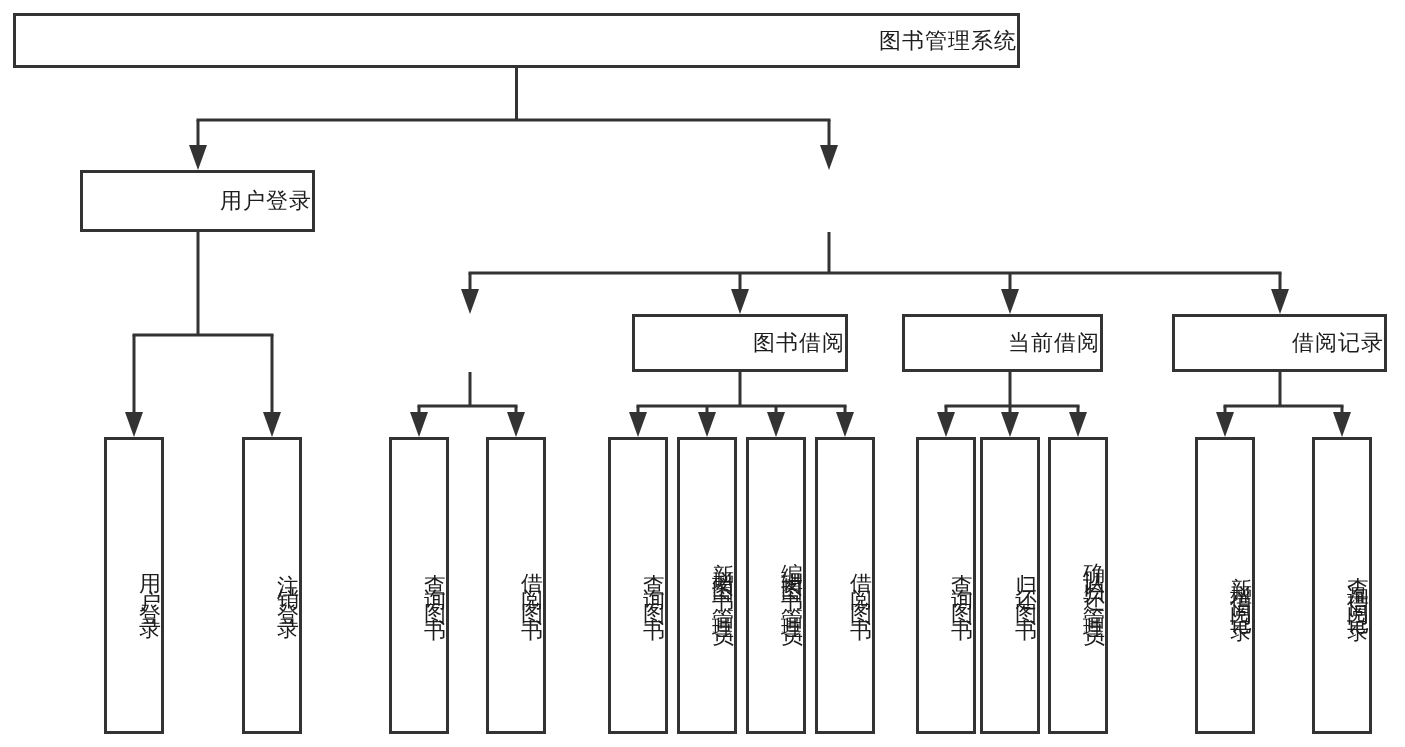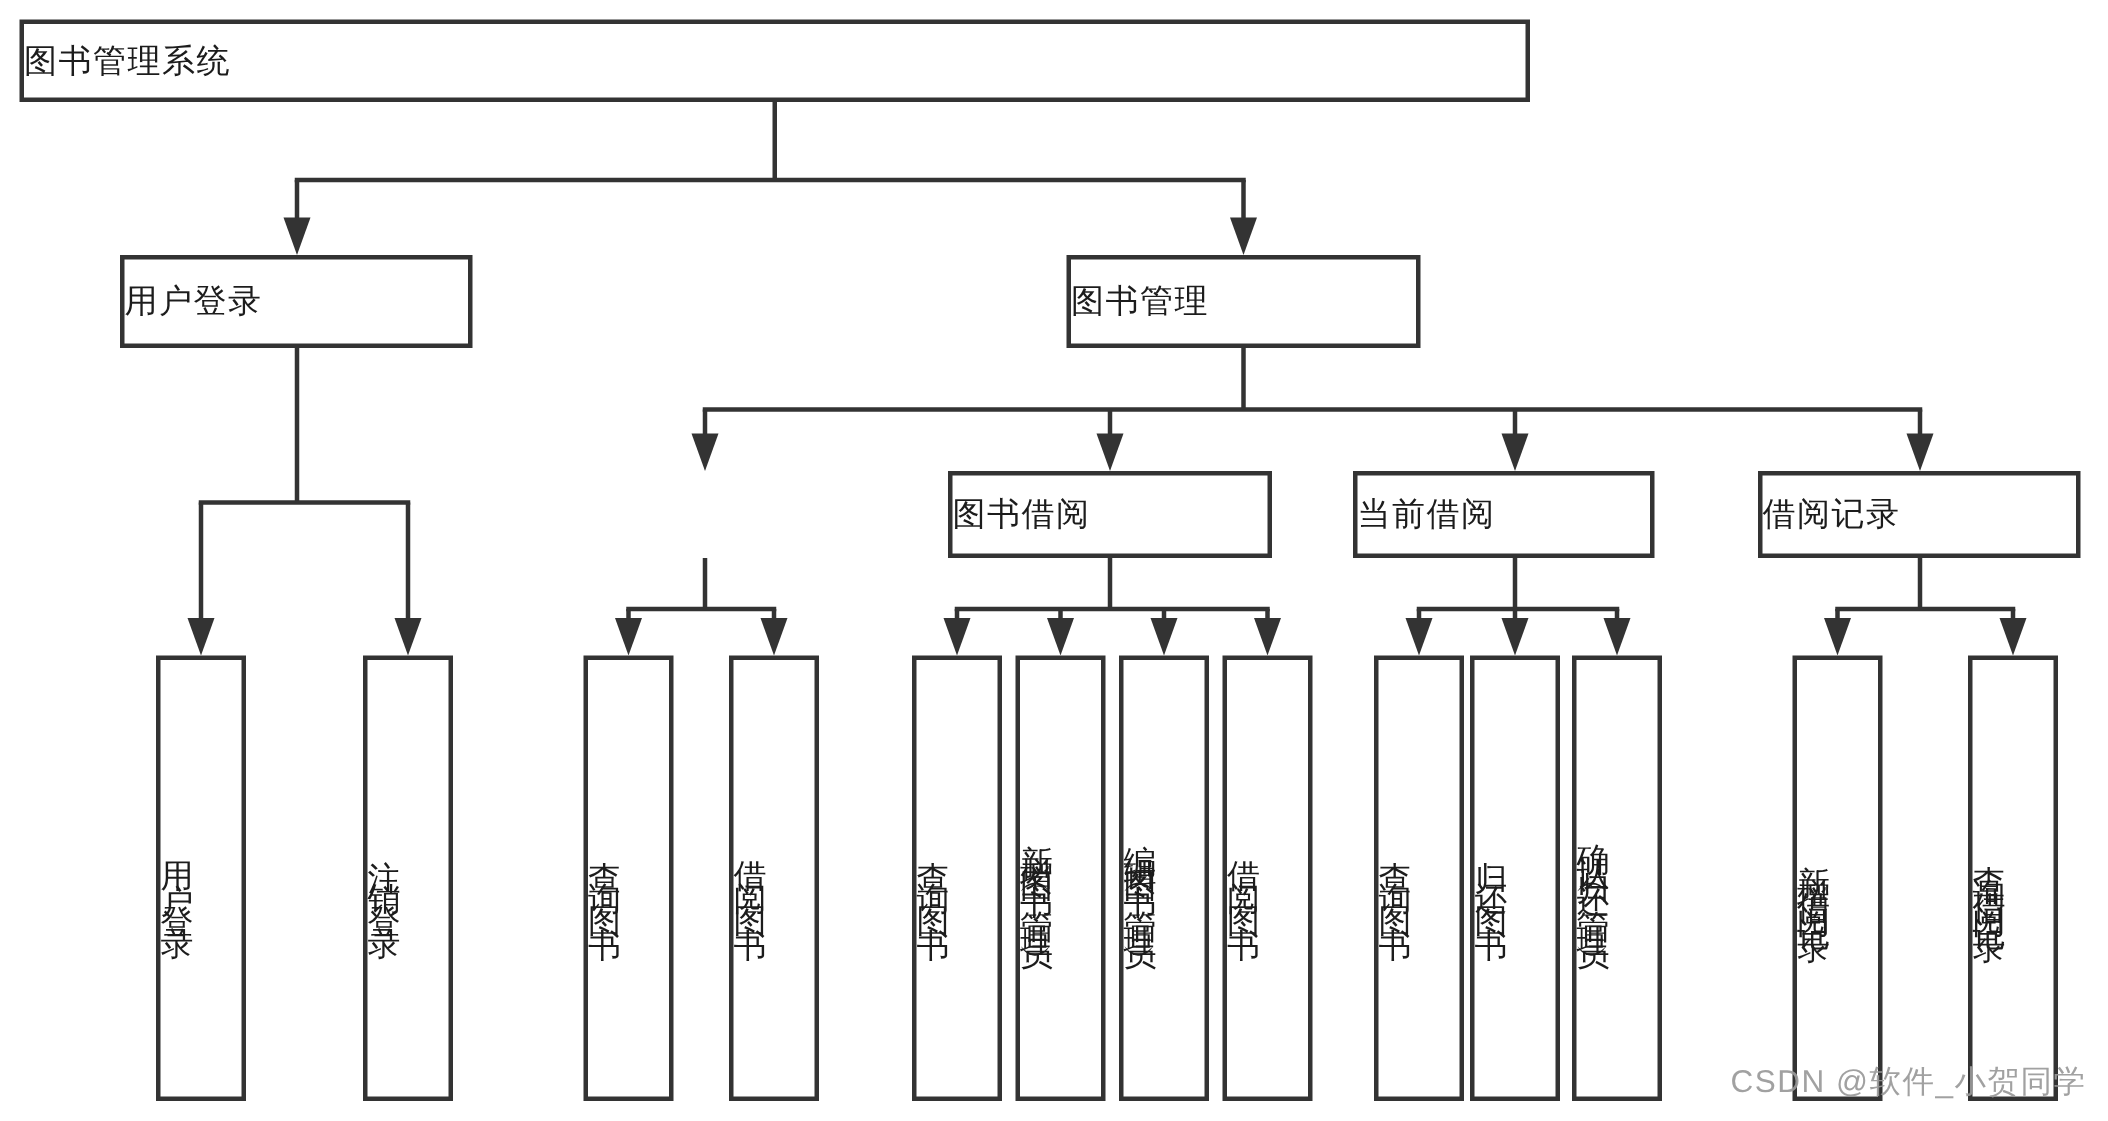--- a/index.html
+++ b/index.html
@@ -15,21 +15,21 @@
     background:var(--bg);
     font-family:"Liberation Sans","DejaVu Sans",sans-serif;
     overflow:hidden;
   }
   #wires{position:absolute;left:0;top:0;z-index:0;}
   .node{
     position:absolute;
     box-sizing:border-box;
     border:3px solid var(--line);
     background:var(--bg);
-    display:flex;align-items:center;justify-content:flex-start;
+    display:flex;align-items:center;justify-content:flex-end;
     z-index:1;
   }
   .node .lbl{
     color:var(--text);
     font-size:22px;
     letter-spacing:1px;
     white-space:nowrap;
   }
   .node.v .lbl{
     writing-mode:vertical-rl;
@@ -108,23 +108,20 @@
       <polygon points="1333,412 1351,412 1342,437" fill="#333333"></polygon>
     </svg>
 
   <div class="node h" style="left:13px;top:13px;width:1007px;height:55px">
     <span class="lbl">图书管理系统</span>
   </div>
 
   <div class="node h" style="left:80px;top:170px;width:235px;height:62px">
     <span class="lbl">用户登录</span>
   </div>
-  <div class="node h" style="left:711px;top:170px;width:236px;height:62px">
-    <span class="lbl">图书管理</span>
-  </div>
 
   <div class="node h" style="left:632px;top:314px;width:216px;height:58px">
     <span class="lbl">图书借阅</span>
   </div>
   <div class="node h" style="left:902px;top:314px;width:201px;height:58px">
     <span class="lbl">当前借阅</span>
   </div>
   <div class="node h" style="left:1172px;top:314px;width:215px;height:58px">
     <span class="lbl">借阅记录</span>
   </div>
@@ -166,14 +163,13 @@
     <span class="lbl" style="letter-spacing: 9px;">确认归还（管理员）</span>
   </div>
 
   <div class="node v" style="left:1195px;top:437px;width:60px;height:297px">
     <span class="lbl" style="letter-spacing: 9px;">新增借阅记录</span>
   </div>
   <div class="node v" style="left:1312px;top:437px;width:60px;height:297px">
     <span class="lbl" style="letter-spacing: 9px;">查询借阅记录</span>
   </div>
 
-  <div class="watermark">CSDN @软件_小贺同学</div>
 </div>
 
 </body></html>

